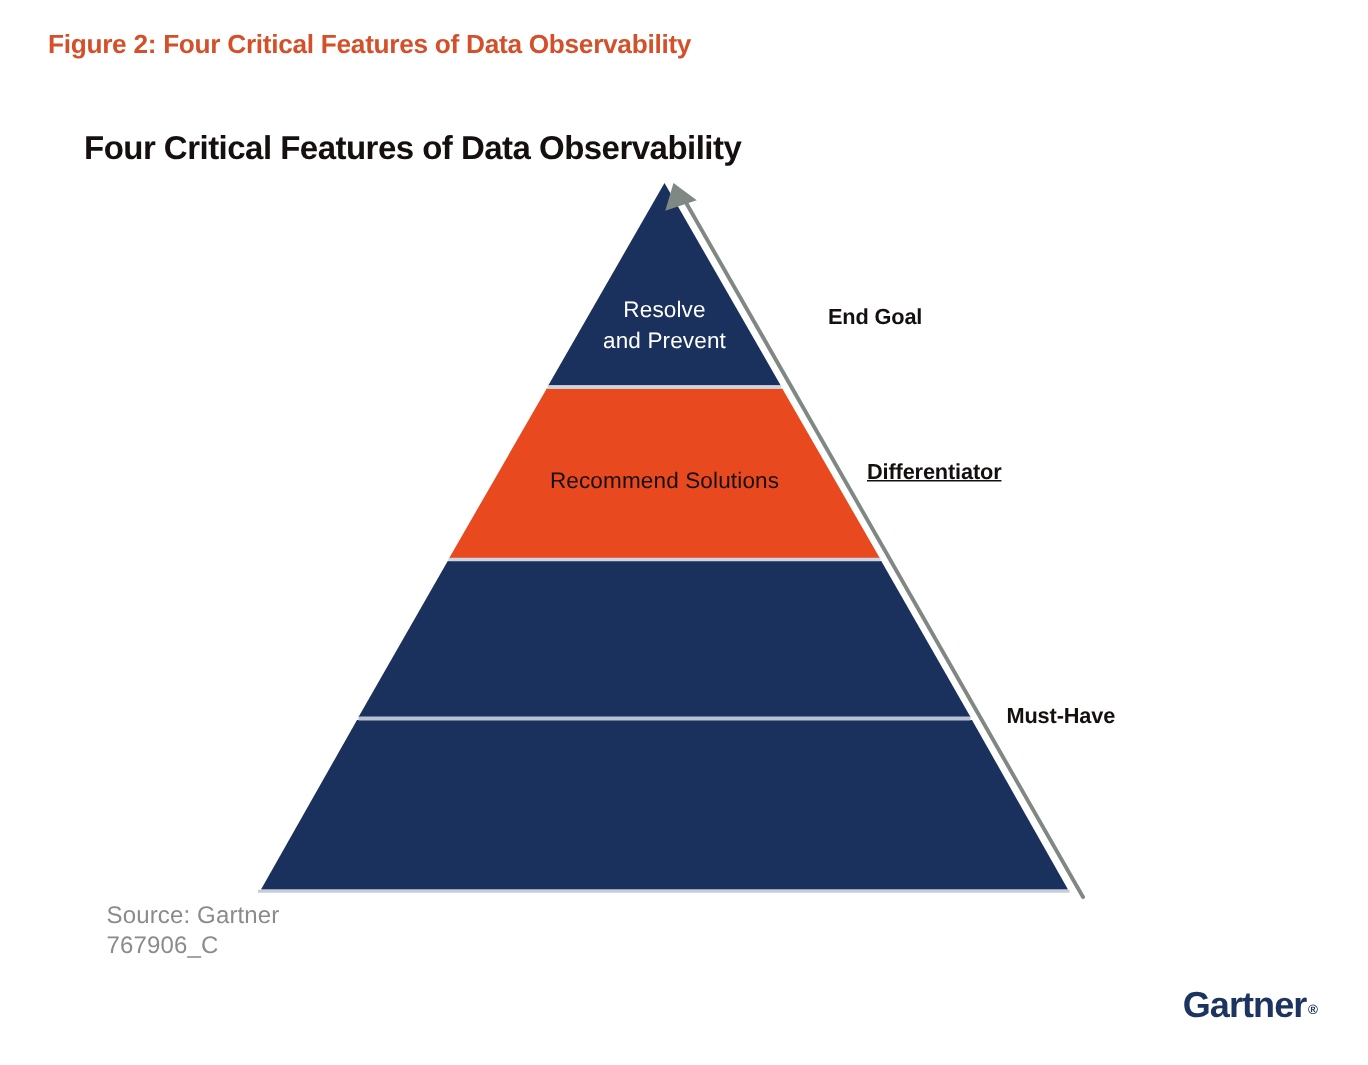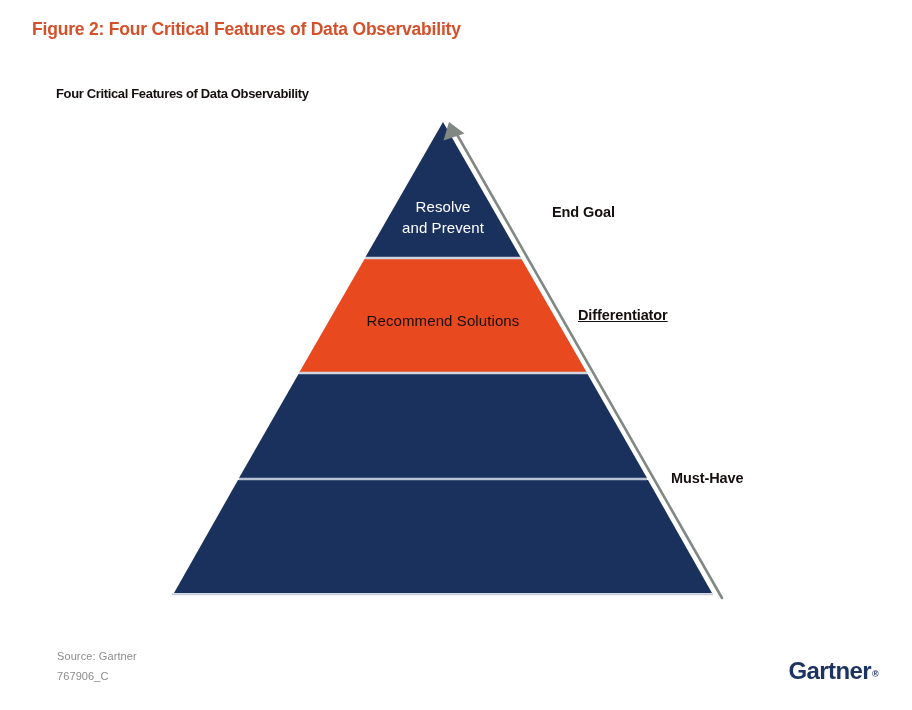--- a/index.html
+++ b/index.html
@@ -26,21 +26,21 @@
     color: #d4502a;
     letter-spacing: -0.2px;
     white-space: nowrap;
   }
 
   
   #chart-title {
     position: absolute;
     left: 56px;
     top: 86px;
-    font-size: 13px;
+    font-size: 22px;
     font-weight: bold;
     color: #15100f;
     letter-spacing: -0.35px;
     white-space: nowrap;
   }
 
   
   #pyramid-stage {
     position: absolute;
     left: 0;
@@ -87,27 +87,26 @@
     letter-spacing: -0.1px;
     white-space: nowrap;
   }
   #side-label-0 { left: 552px; top: 204px; }
   #side-label-1 { left: 578px; top: 307px; text-decoration: underline; }
   #side-label-2 { left: 671px; top: 470px; text-align: center; }
 
   
   #source-block {
     position: absolute;
-    left: 57px;
+    left: 71px;
     top: 601px;
-    font-size: 11px;
+    font-size: 16px;
     line-height: 20px;
     color: #8b8b8b;
     letter-spacing: 0.1px;
-    margin-top: 45px;
   }
   #source-block div { white-space: nowrap; }
 
   
   #gartner-logo {
     position: absolute;
     right: 34px;
     bottom: 25px;
     font-size: 24px;
     font-weight: bold;

